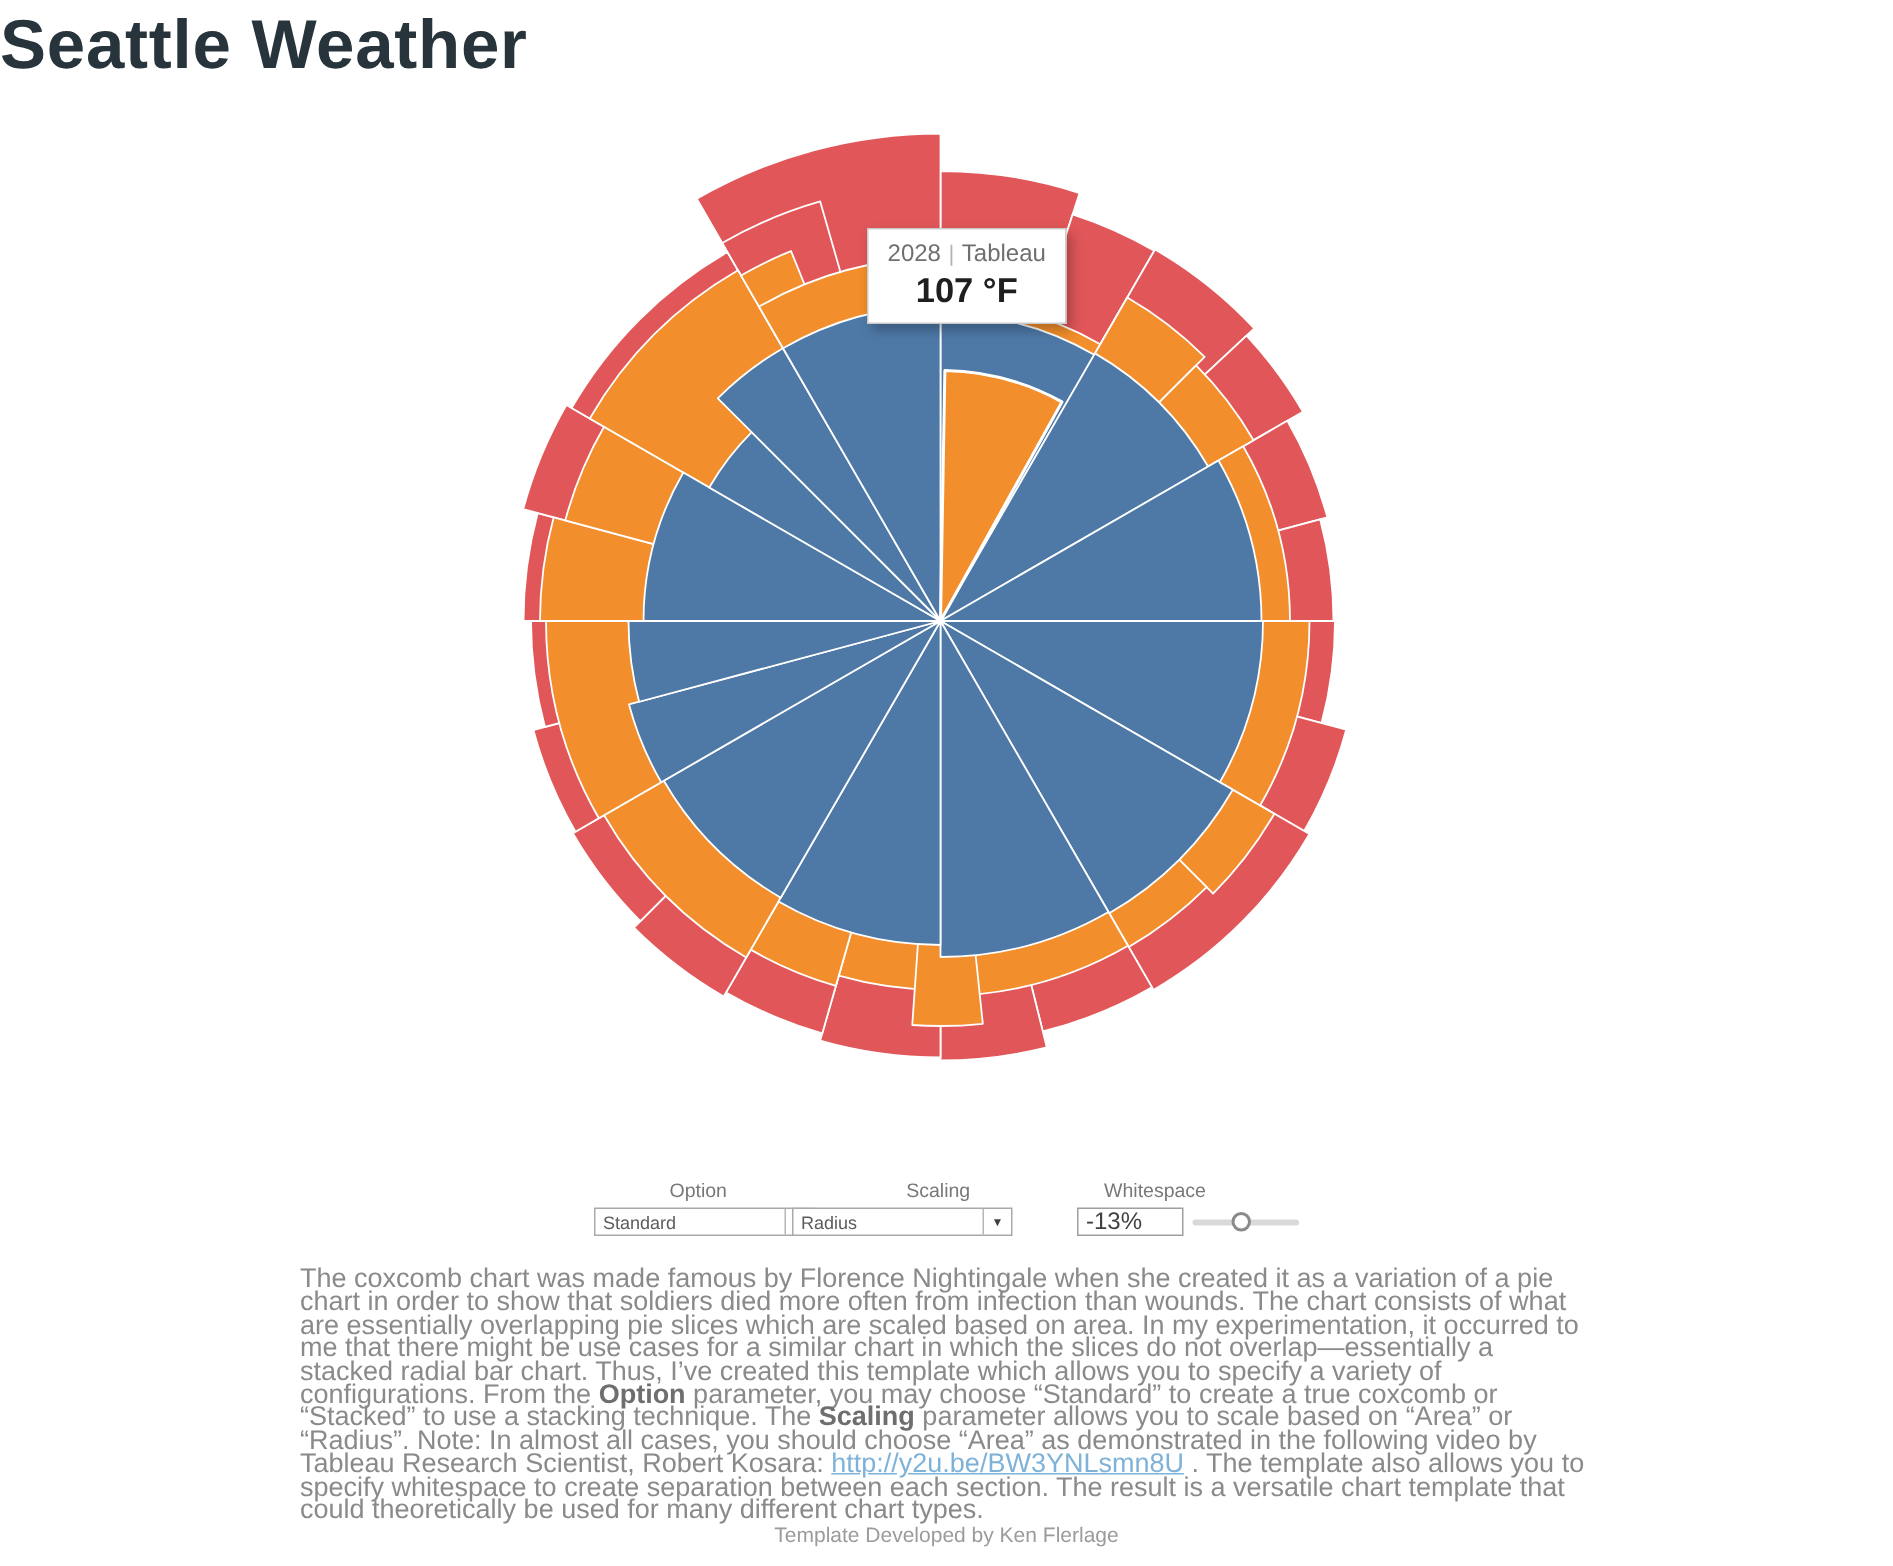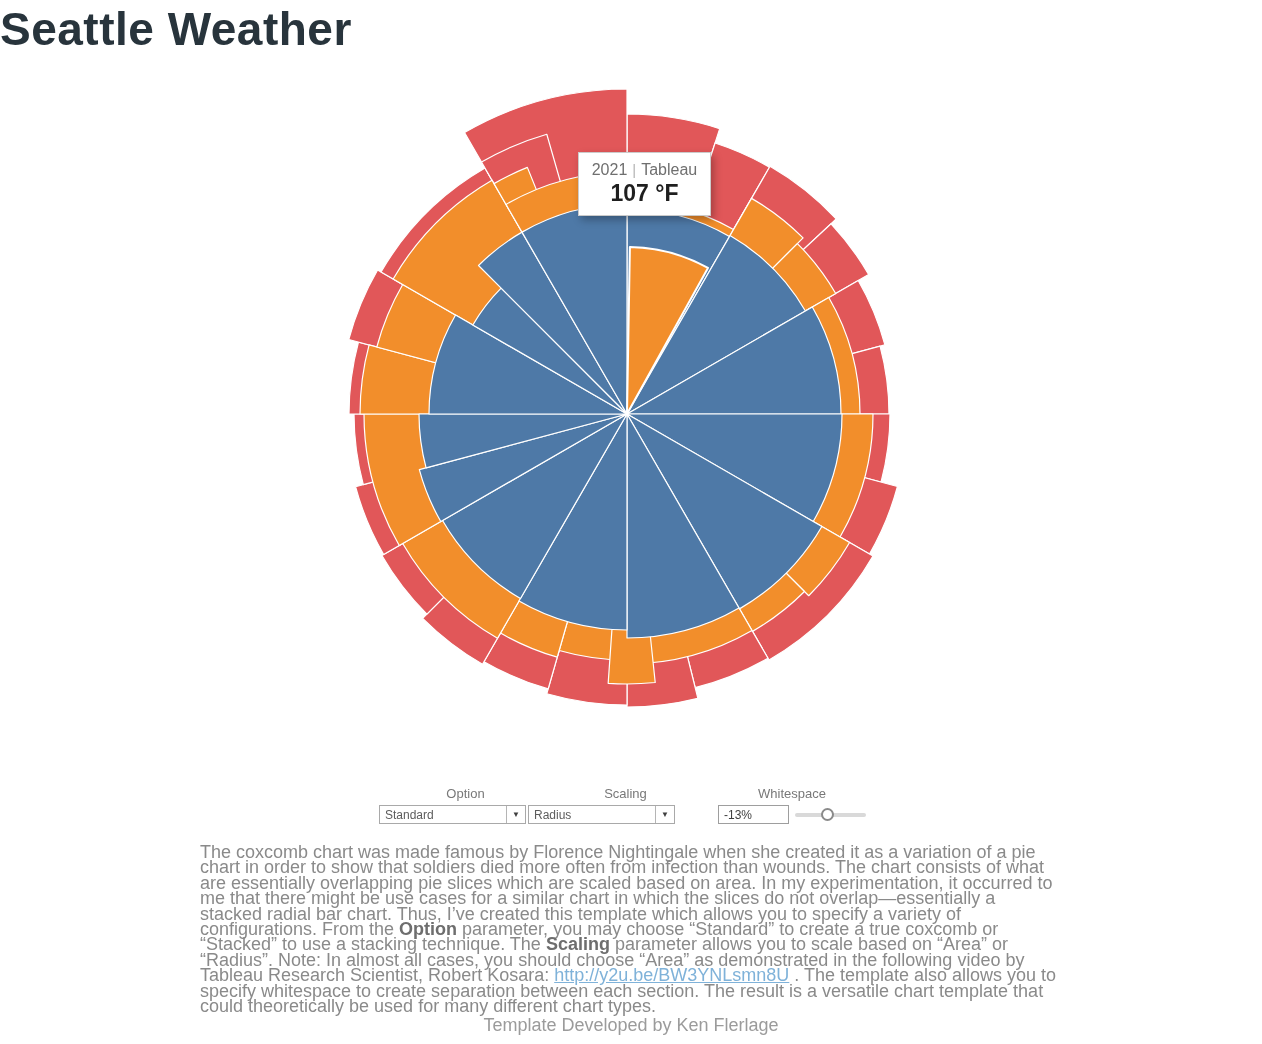--- a/index.html
+++ b/index.html
@@ -10,39 +10,39 @@
   svg.chart{position:absolute;left:0;top:0;}
   .tooltip{position:absolute;left:578px;top:152px;width:131px;height:62px;background:#ffffff;
            border:1px solid #cbcbcb;box-shadow:3px 4px 8px rgba(0,0,0,.28);
            display:flex;flex-direction:column;justify-content:center;align-items:center;}
   .tt-line1{font-size:16px;color:#6f6f6f;white-space:nowrap;}
   .tt-sep{color:#b5b5b5;padding:0 5px;font-size:15px;}
   .tt-line2{font-size:23px;font-weight:bold;color:#1f1f1f;margin-top:1px;}
   .ctl-label{position:absolute;top:786px;font-size:13px;color:#787878;text-align:center;}
   .lbl-option{left:392px;width:147px;}
   .lbl-scaling{left:552px;width:147px;}
-  .lbl-ws{left:718px;width:148px;}
+  .lbl-ws{left:696px;width:148px;}
   .dropdown{position:absolute;top:805px;height:19px;background:#fff;border:1px solid #a9a9a9;
             box-sizing:border-box;font-size:12px;color:#5c5c5c;display:flex;align-items:center;cursor:pointer;}
-  .dd-option{left:379px;width:147px;}
+  .dd-option{left:396px;width:147px;}
   .dd-scaling{left:528px;width:147px;}
   .dd-value{flex:1;padding-left:5px;overflow:hidden;white-space:nowrap;}
   .dd-arrow{width:18px;height:100%;border-left:1px solid #b5b5b5;display:flex;align-items:center;
             justify-content:center;font-size:8px;color:#3f3f3f;}
   .ws-input{position:absolute;top:805px;left:718px;width:71px;height:19px;border:1px solid #9e9e9e;
-            box-sizing:border-box;font-size:12px;color:#3f3f3f;padding:0 0 0 5px;outline:none;
+            box-sizing:border-box;font-size:16px;color:#3f3f3f;padding:0 0 0 5px;outline:none;
             font-family:"Liberation Sans",sans-serif;background:#fff;}
   .slider-track{position:absolute;left:795px;top:813px;width:71px;height:4px;background:#d9d9d9;border-radius:2px;cursor:pointer;}
   .slider-handle{position:absolute;top:808px;width:13px;height:13px;border-radius:50%;background:#ffffff;
                  border:2px solid #8a8a8a;box-sizing:border-box;cursor:pointer;}
   .description{position:absolute;left:200px;top:845px;width:862px;font-size:18px;line-height:15.4px;
                color:#8a8a8a;text-align:left;}
   .desc-bold{font-weight:bold;color:#6e6e6e;}
   .desc-link{color:#7fb2d9;text-decoration:underline;cursor:pointer;}
-  .footer{position:absolute;top:1015px;left:0;width:100%;text-align:center;font-size:18px;color:#9b9b9b;}
+  .footer{position:absolute;top:1015px;left:0;width:100%;text-align:center;font-size:14px;color:#9b9b9b;}
 </style>
 </head>
 <body>
 
 <div class="page">
 
   <div class="title">Seattle Weather</div>
 
   <svg class="chart" width="1262" height="1044">
       <path d="M 627 414 L 627.00 114.00 A 300 300 0 0 1 719.71 128.68 Z" fill="#e15759" stroke="#ffffff" stroke-width="1.2" stroke-linejoin="round"></path>
@@ -96,21 +96,21 @@
       <path d="M 627 414 L 440.80 521.50 A 215 215 0 0 1 419.33 469.65 Z" fill="#4e79a7" stroke="#ffffff" stroke-width="1.2" stroke-linejoin="round"></path>
       <path d="M 627 414 L 426.09 467.83 A 208 208 0 0 1 419.00 414.00 Z" fill="#4e79a7" stroke="#ffffff" stroke-width="1.2" stroke-linejoin="round"></path>
       <path d="M 627 414 L 429.00 414.00 A 198 198 0 0 1 455.53 315.00 Z" fill="#4e79a7" stroke="#ffffff" stroke-width="1.2" stroke-linejoin="round"></path>
       <path d="M 627 414 L 472.85 325.00 A 178 178 0 0 1 501.13 288.13 Z" fill="#4e79a7" stroke="#ffffff" stroke-width="1.2" stroke-linejoin="round"></path>
       <path d="M 627 414 L 478.51 265.51 A 210 210 0 0 1 522.00 232.13 Z" fill="#4e79a7" stroke="#ffffff" stroke-width="1.2" stroke-linejoin="round"></path>
       <path d="M 627 414 L 522.00 232.13 A 210 210 0 0 1 627.00 204.00 Z" fill="#4e79a7" stroke="#ffffff" stroke-width="1.2" stroke-linejoin="round"></path>
       <path d="M 627 414 L 629.91 247.03 A 167 167 0 0 1 707.96 267.94 Z" fill="#f28e2b" stroke="#ffffff" stroke-width="2" stroke-linejoin="round"></path>
     </svg>
 
   <div class="tooltip">
-    <div class="tt-line1"><span>2021</span><span class="tt-sep">|</span><span>Tableau</span></div>
+    <div class="tt-line1"><span>2028</span><span class="tt-sep">|</span><span>Tableau</span></div>
     <div class="tt-line2">107 °F</div>
   </div>
 
   <div class="ctl-label lbl-option">Option</div>
   <div class="ctl-label lbl-scaling">Scaling</div>
   <div class="ctl-label lbl-ws">Whitespace</div>
 
   <div class="dropdown dd-option">
     <span class="dd-value">Standard</span>
     <span class="dd-arrow">▼</span>

